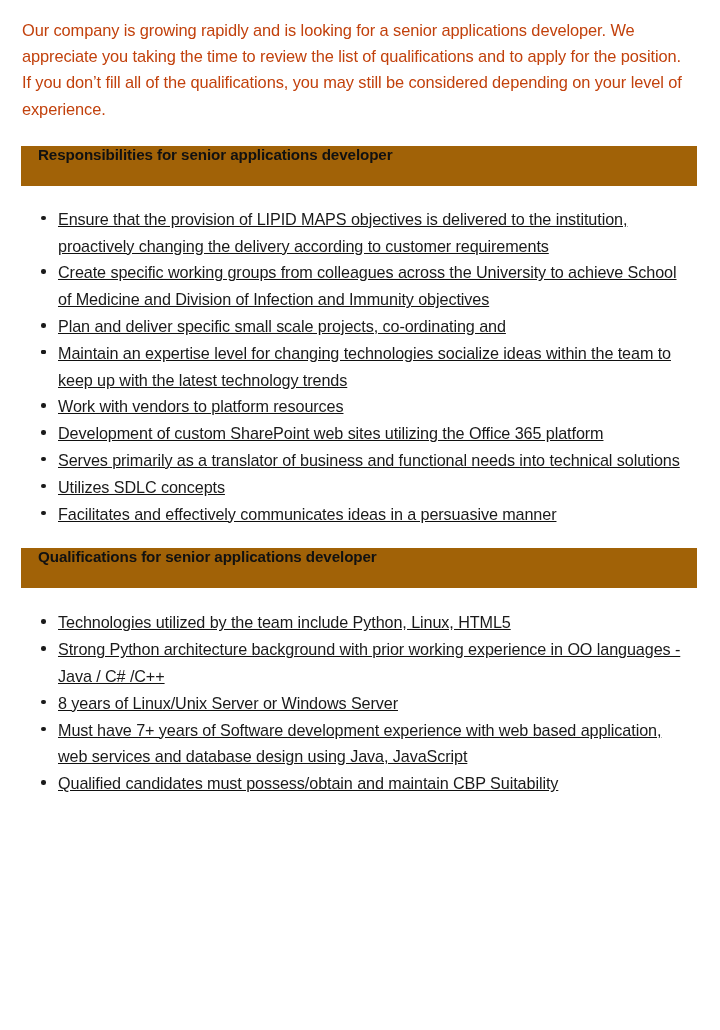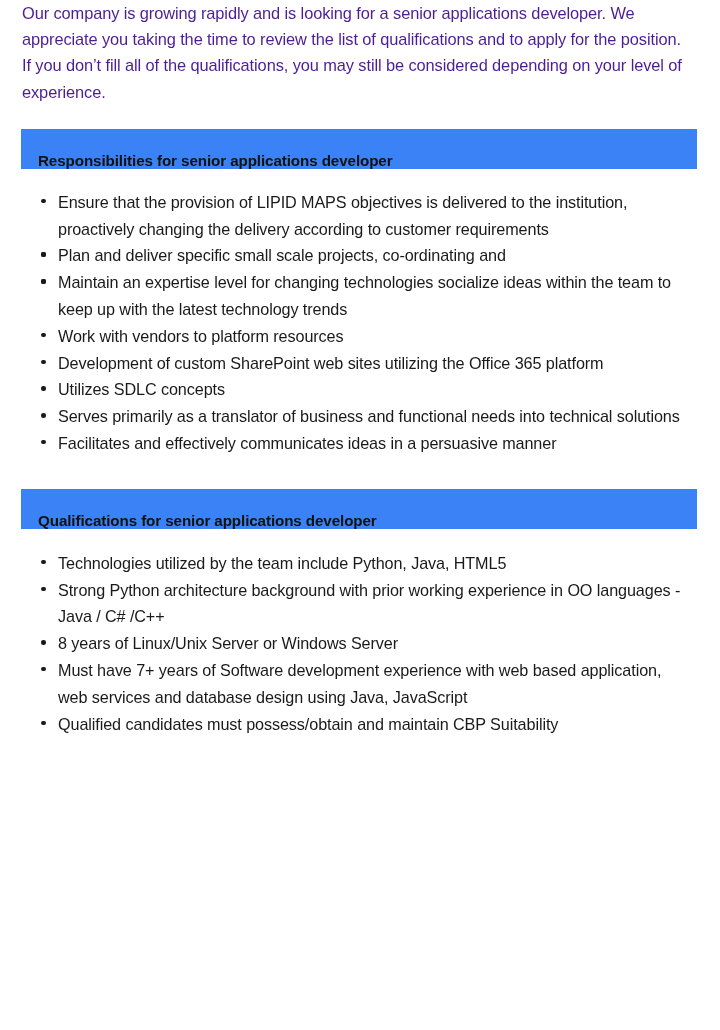--- a/index.html
+++ b/index.html
@@ -29,57 +29,58 @@
     font-size: 30.5px;
     line-height: 36px;
     font-weight: bold;
     letter-spacing: -0.45px;
     color: #0d0d0d;
     white-space: nowrap;
   }
 
   
   .intro {
-    margin: 0 0 0 0;
+    margin: 17px 0 0 0;
     padding: 0 26px 0 22px;
     font-size: 16.4px;
     line-height: 26.2px;
-    color: #4c1d95;
+    color: #c2410c;
     letter-spacing: -0.1px;
   }
 
   
   .section {
     margin-top: 24px;
   }
   .section.qualifications {
-    margin-top: 32px;
+    margin-top: 21px;
   }
 
   .section-header {
     margin: 0 23px 0 21px;
-    background: #3b82f6;
+    background: #a16207;
     height: 40px;
     display: flex;
-    align-items: flex-end;
+    align-items: flex-start;
     padding-left: 17px;
     box-sizing: border-box;
   }
   .section-header-text {
     font-size: 15.2px;
     font-weight: bold;
     color: #111111;
     letter-spacing: -0.1px;
   }
 
   
   .bullet-list {
     margin: 20px 0 0 0;
     padding: 0;
     list-style: none;
+    text-decoration: underline;
   }
   .section.qualifications .bullet-list {
     margin-top: 21px;
   }
 
   .bullet-item {
     position: relative;
     margin: 0;
     padding: 0 26px 0 58px;
     font-size: 16.2px;
@@ -112,20 +113,21 @@
     <div class="section-header">
       <span class="section-header-text">Responsibilities for senior applications developer</span>
     </div>
     <ul class="bullet-list">
       <li class="bullet-item">
         <span class="bullet-dot"></span>
         <span>Ensure that the provision of LIPID MAPS objectives is delivered to the institution, proactively changing the delivery according to customer requirements</span>
       </li>
       <li class="bullet-item">
         <span class="bullet-dot"></span>
+        <span>Create specific working groups from colleagues across the University to achieve School of Medicine and Division of Infection and Immunity objectives</span>
       </li>
       <li class="bullet-item">
         <span class="bullet-dot"></span>
         <span>Plan and deliver specific small scale projects, co-ordinating and</span>
       </li>
       <li class="bullet-item">
         <span class="bullet-dot"></span>
       </li>
       <li class="bullet-item">
         <span class="bullet-dot"></span>
@@ -134,41 +136,41 @@
       <li class="bullet-item">
         <span class="bullet-dot"></span>
         <span>Work with vendors to platform resources</span>
       </li>
       <li class="bullet-item">
         <span class="bullet-dot"></span>
         <span>Development of custom SharePoint web sites utilizing the Office 365 platform</span>
       </li>
       <li class="bullet-item">
         <span class="bullet-dot"></span>
-        <span>Utilizes SDLC concepts</span>
+        <span>Serves primarily as a translator of business and functional needs into technical solutions</span>
       </li>
       <li class="bullet-item">
         <span class="bullet-dot"></span>
-        <span>Serves primarily as a translator of business and functional needs into technical solutions</span>
+        <span>Utilizes SDLC concepts</span>
       </li>
       <li class="bullet-item">
         <span class="bullet-dot"></span>
         <span>Facilitates and effectively communicates ideas in a persuasive manner</span>
       </li>
     </ul>
   </section>
 
   <section class="section qualifications">
     <div class="section-header">
       <span class="section-header-text">Qualifications for senior applications developer</span>
     </div>
     <ul class="bullet-list">
       <li class="bullet-item">
         <span class="bullet-dot"></span>
-        <span>Technologies utilized by the team include Python, Java, HTML5</span>
+        <span>Technologies utilized by the team include Python, Linux, HTML5</span>
       </li>
       <li class="bullet-item">
         <span class="bullet-dot"></span>
         <span>Strong Python architecture background with prior working experience in OO languages - Java / C# /C++</span>
       </li>
       <li class="bullet-item">
         <span class="bullet-dot"></span>
         <span>8 years of Linux/Unix Server or Windows Server</span>
       </li>
       <li class="bullet-item">

